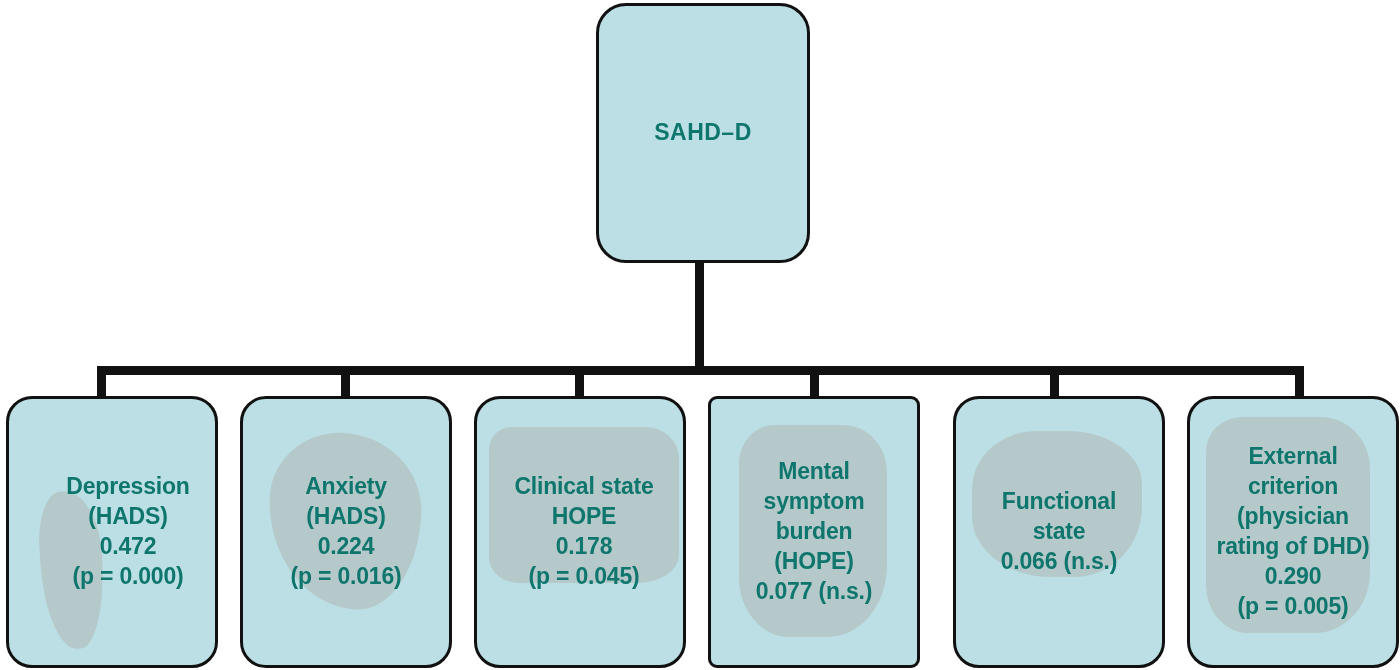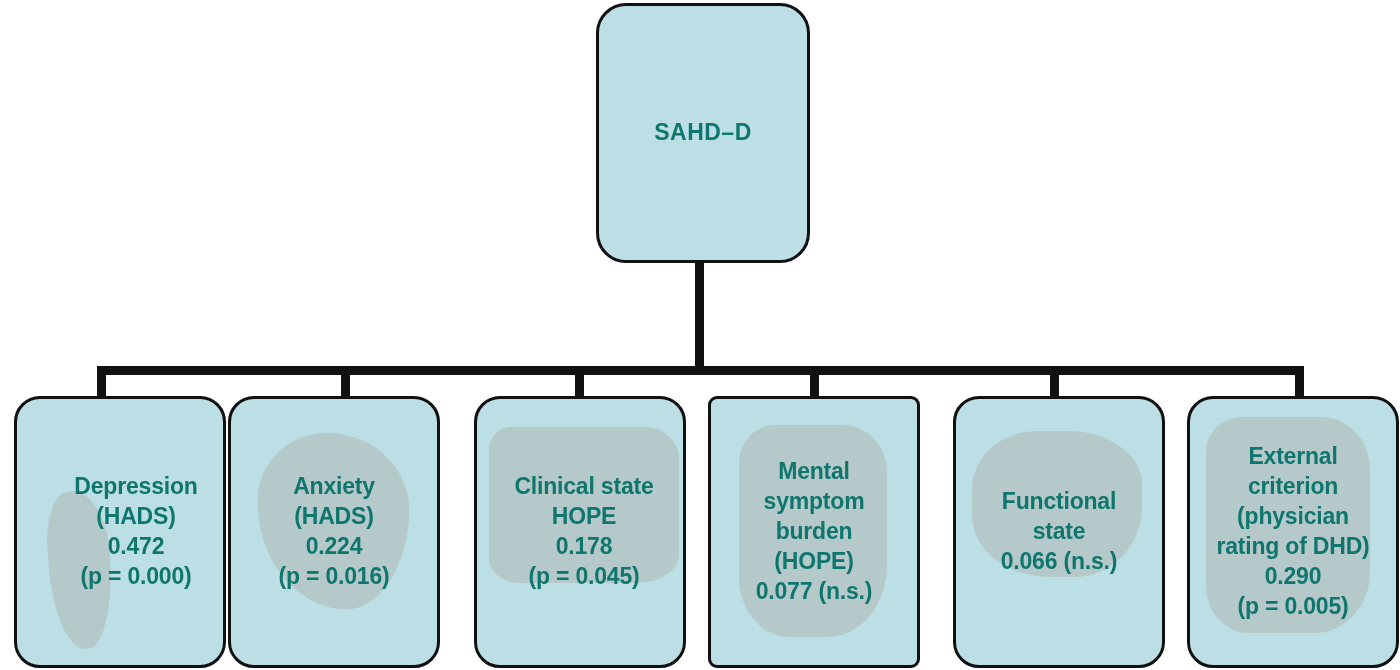--- a/index.html
+++ b/index.html
@@ -54,22 +54,22 @@
   }
 
   
   .node.leaf {
     top: 396px;
     width: 212px;
     height: 272px;
   }
   .node.leaf .node-label { font-size: 23px; }
 
-  .leaf-0 { left: 14px; padding-left: 32px; }
-  .leaf-1 { left: 228px; align-items: center; }
+  .leaf-0 { left: 6px; padding-left: 32px; }
+  .leaf-1 { left: 240px; align-items: center; }
   .leaf-2 { left: 474px; padding-left: 8px; }
   .leaf-3 { left: 708px; border-radius: 9px; }
   .leaf-4 { left: 953px; }
   .leaf-5 { left: 1187px; align-items: center; }
 
   
   .smudge {
     position: absolute;
     background: #b4c5c6;
     opacity: 0.85;

